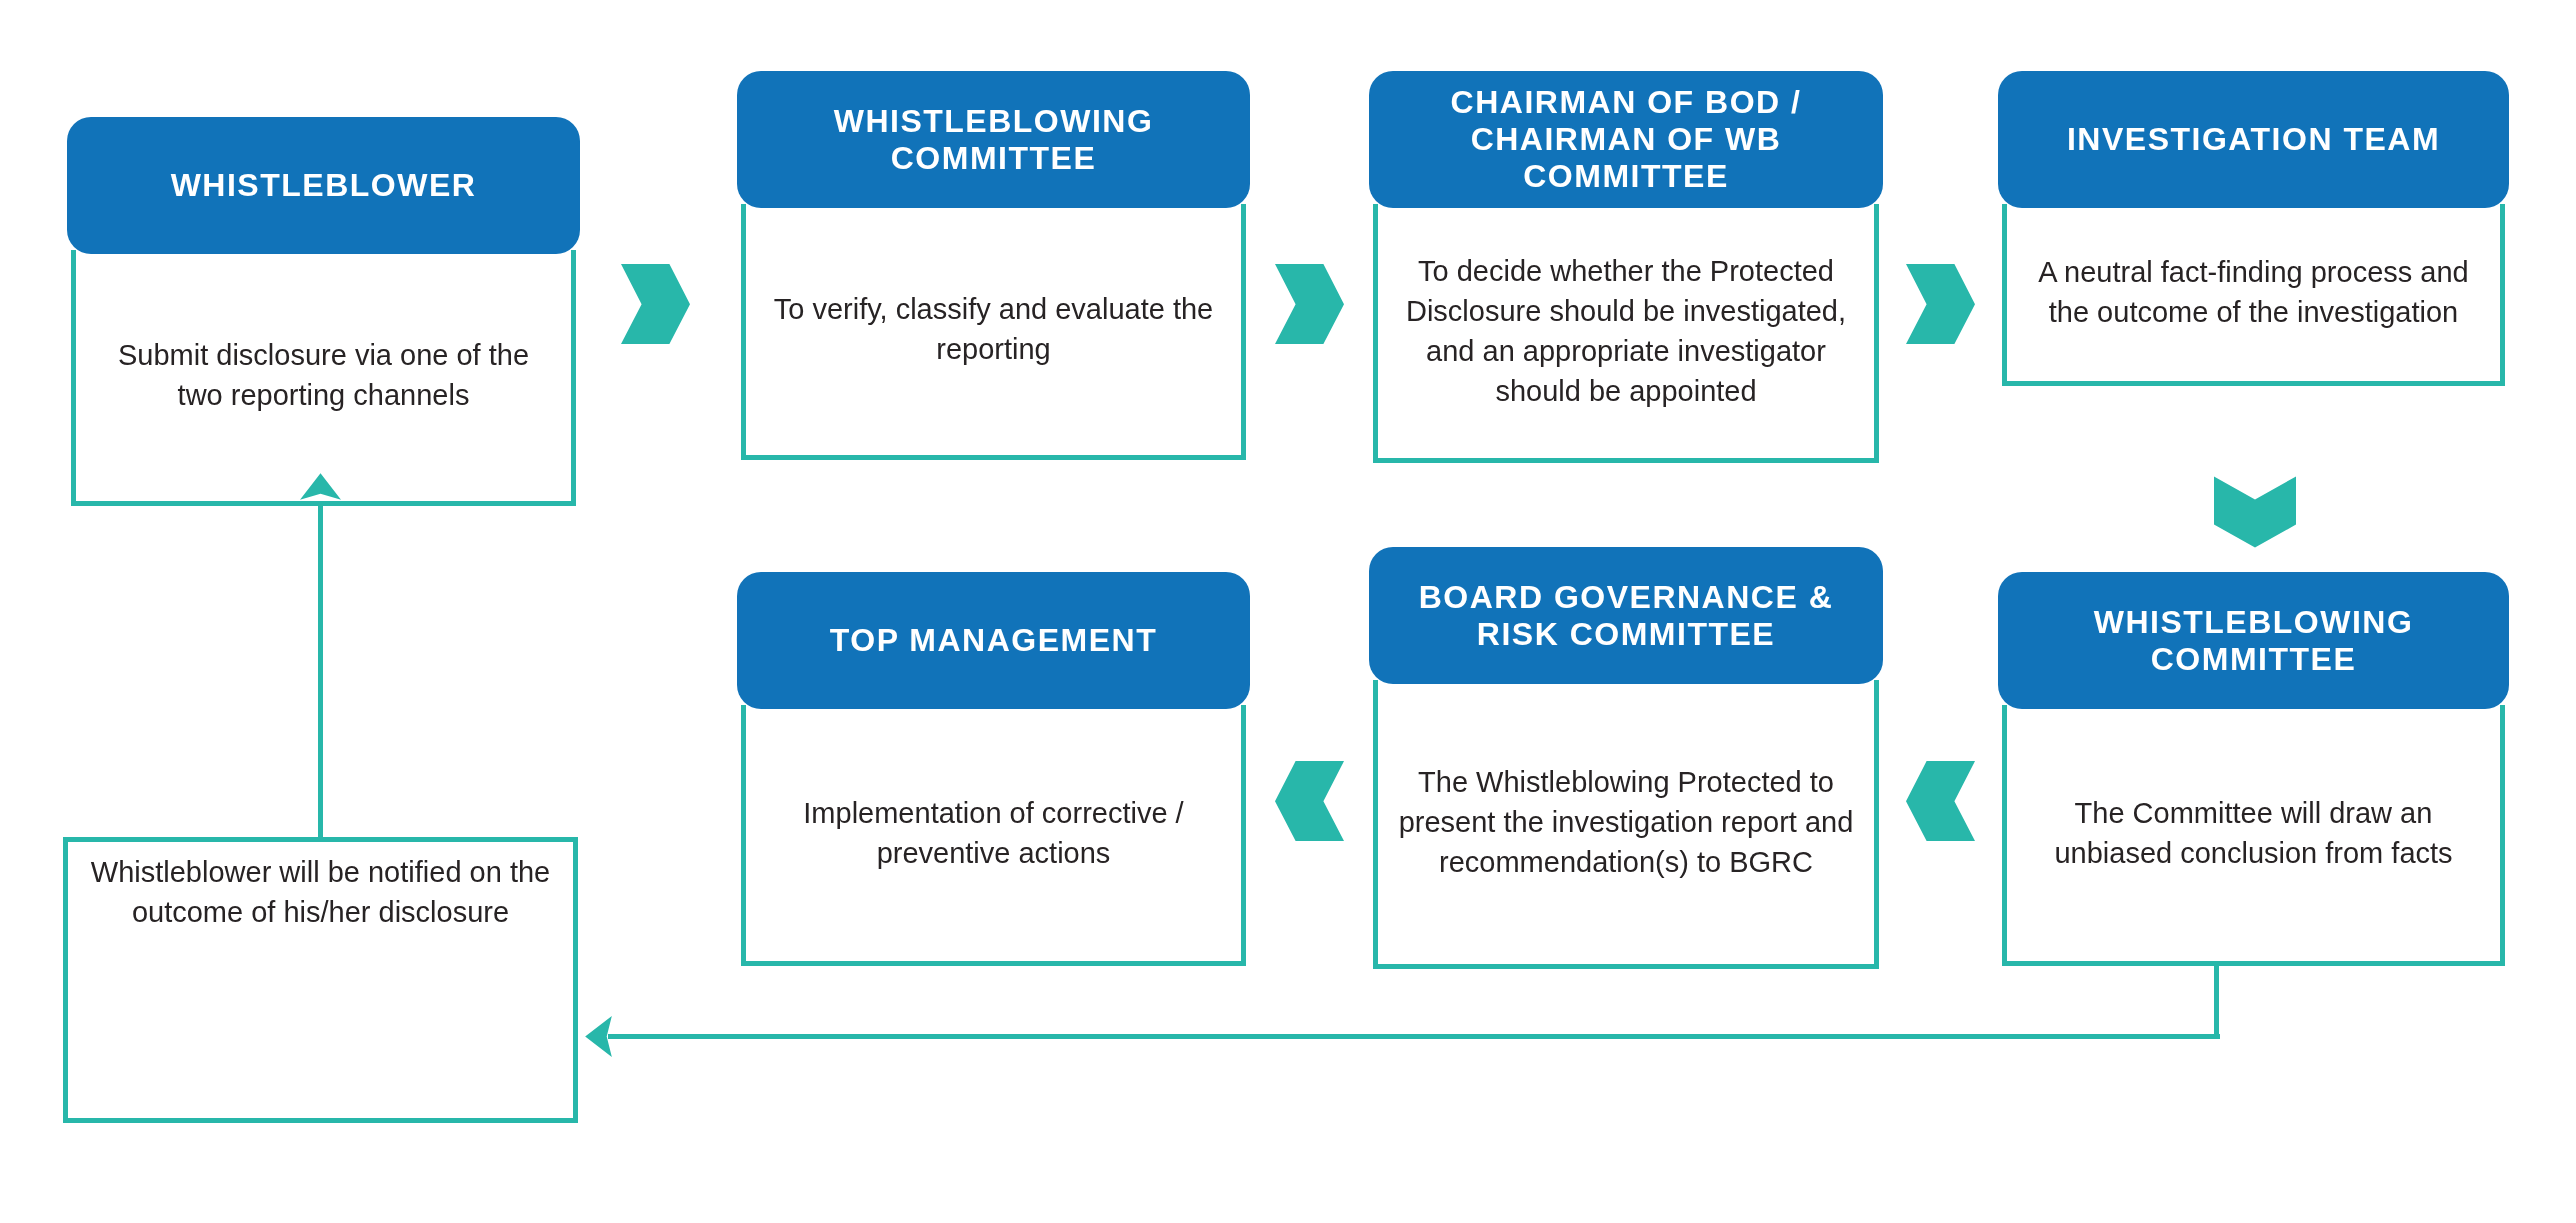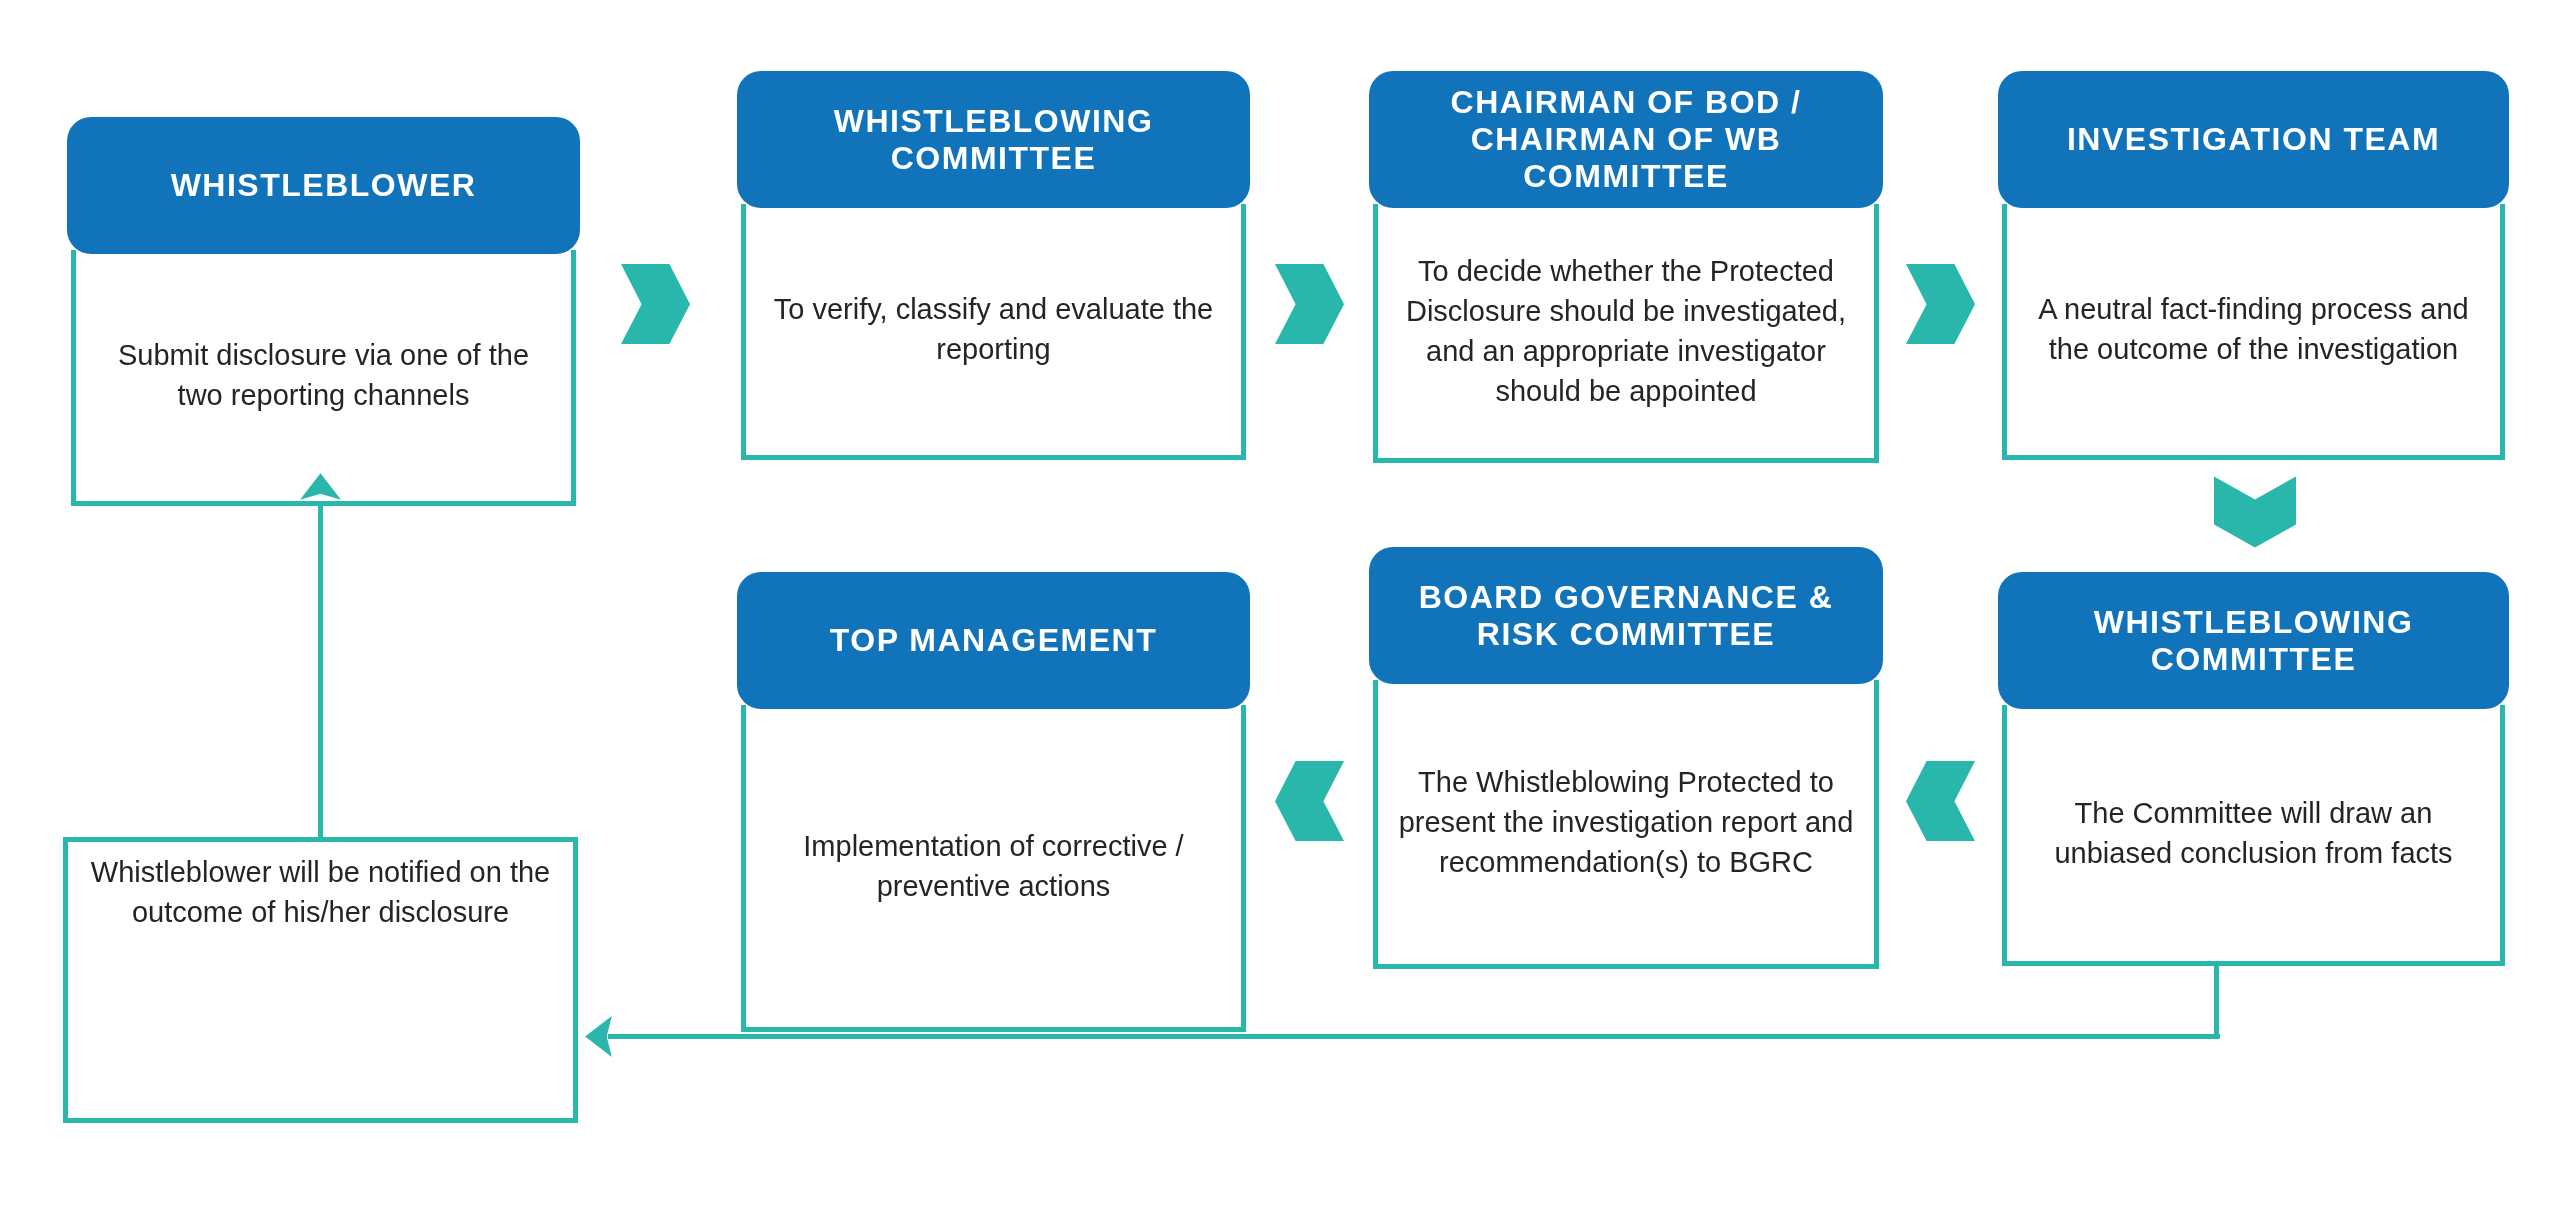--- a/index.html
+++ b/index.html
@@ -80,21 +80,21 @@
 
   <div class="node" style="left:1369px;top:71px;width:514px;height:392px;">
     <div class="hdr">
       <span>CHAIRMAN OF BOD / CHAIRMAN OF WB COMMITTEE</span>
     </div>
     <div class="bod">
       <span>To decide whether the Protected Disclosure should be investigated, and an appropriate investigator should be appointed</span>
     </div>
   </div>
 
-  <div class="node" style="left:1998px;top:71px;width:511px;height:389px;">
+  <div class="node" style="left:1998px;top:71px;width:511px;height:315px;">
     <div class="hdr">
       <span>INVESTIGATION TEAM</span>
     </div>
     <div class="bod">
       <span>A neutral fact-finding process and the outcome of the investigation</span>
     </div>
   </div>
 
   <div class="node" style="left:1998px;top:572px;width:511px;height:394px;">
     <div class="hdr">
@@ -107,21 +107,21 @@
 
   <div class="node" style="left:1369px;top:547px;width:514px;height:422px;">
     <div class="hdr">
       <span>BOARD GOVERNANCE &amp; RISK COMMITTEE</span>
     </div>
     <div class="bod">
       <span>The Whistleblowing Protected to present the investigation report and recommendation(s) to BGRC</span>
     </div>
   </div>
 
-  <div class="node" style="left:737px;top:572px;width:513px;height:460px;">
+  <div class="node" style="left:737px;top:572px;width:513px;height:394px;">
     <div class="hdr">
       <span>TOP MANAGEMENT</span>
     </div>
     <div class="bod">
       <span>Implementation of corrective / preventive actions</span>
     </div>
   </div>
 
   <div class="plainbox" style="left:63px;top:837px;width:515px;height:286px;">
     <span>Whistleblower will be notified on the outcome of his/her disclosure</span>

